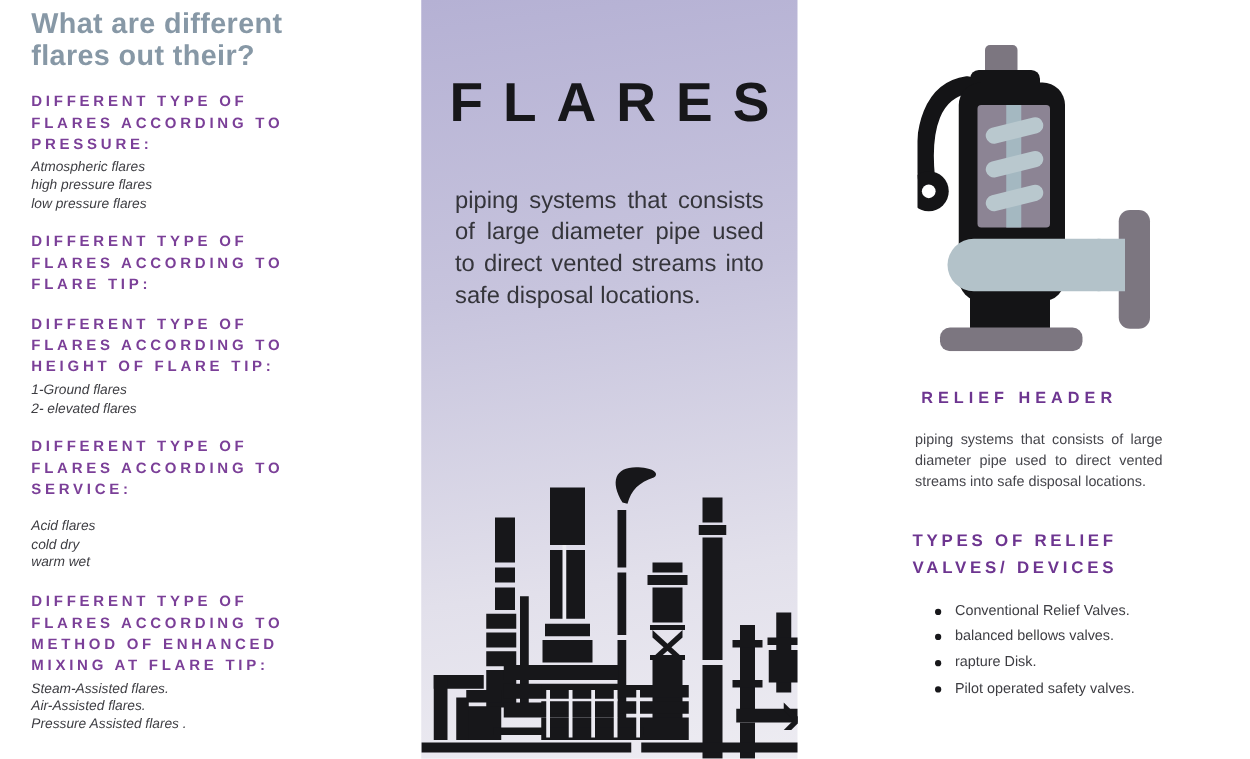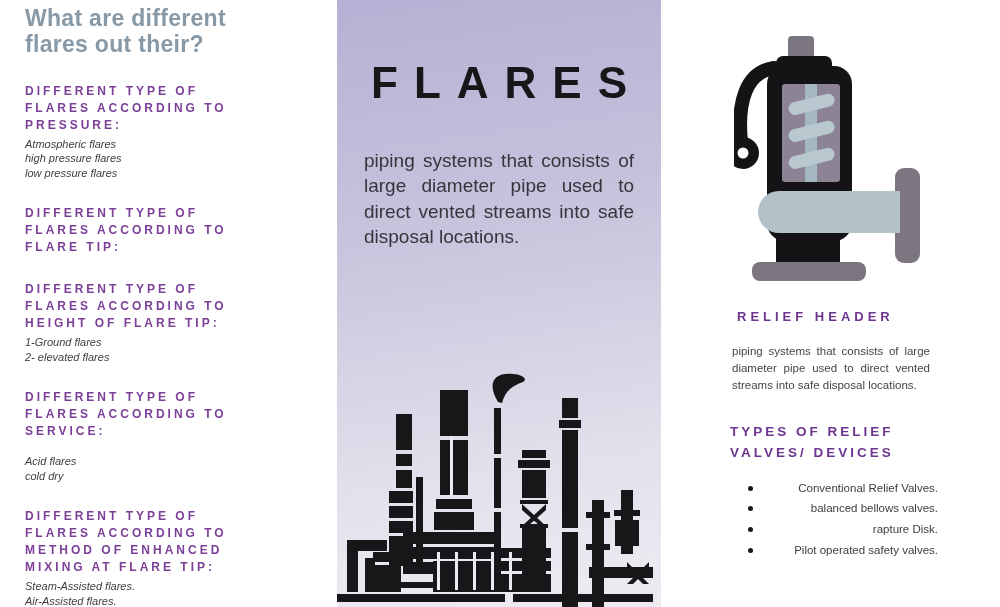--- a/index.html
+++ b/index.html
@@ -13,35 +13,35 @@
   .poster { position:absolute; inset:0; background:#ffffff; }
 
   
   .left-col {
     position:absolute; left:25px; top:5px; width:240px;
   }
   .main-title {
     font-size:23px; font-weight:bold; color:#8798a6;
     line-height:1.15; letter-spacing:0.3px; width:220px;
   }
-  .section { margin-top:25px; }
+  .section { margin-top:15px; }
   .section-heading {
     color:#7b3f98; font-weight:bold; font-size:12px;
     letter-spacing:3px; line-height:1.42; width:232px;
   }
   .section-items { margin-top:3px; }
   .section-items .line {
     font-size:11px; color:#3d3d42; line-height:1.31;
     width:228px; text-align:justify;font-style:italic;
   }
   .gap-before { margin-top:14px; }
 
   
   .center-panel {
-    position:absolute; left:337px; top:0; width:324px; height:607px;
+    position:absolute; left:337px; top:0; width:301px; height:607px;
     background:linear-gradient(172deg, #b5b1d4 0%, #c7c4dd 38%, #e2e0eb 75%, #edecf2 100%);
     overflow:hidden;
   }
   .flares-title {
     margin-top:58px; padding-left:16px;
     text-align:center; font-size:44px; font-weight:bold;
     letter-spacing:16px; color:#17171a;
   }
   .flares-desc {
     margin:40px 27px 0 27px;
@@ -64,21 +64,21 @@
     text-align:justify;
   }
   .right-subheading {
     margin-top:28px; margin-left:2px;
     color:#6d3590; font-weight:bold; font-size:13.5px;
     letter-spacing:3px; line-height:1.5; width:205px;
   }
   .bullet-list { margin-top:15px; margin-left:20px; list-style:none; }
   .bullet-list li {
     position:relative; padding-left:16px;
-    font-size:11.5px; color:#3d3d42; line-height:1.8;text-align:right;
+    font-size:11.5px; color:#3d3d42; line-height:1.8;
   }
   .bullet-list li::before {
     content:""; position:absolute; left:0; top:8px;
     width:5px; height:5px; border-radius:50%; background:#17171a;
   }
 </style>
 </head>
 <body>
 
 <div class="poster">
@@ -105,20 +105,21 @@
         <div class="line">1-Ground flares</div>
         <div class="line">2- elevated flares</div>
       </div>
     </div>
 
     <div class="section">
       <div class="section-heading">DIFFERENT TYPE OF FLARES ACCORDING TO SERVICE:</div>
       <div class="section-items gap-before">
         <div class="line">Acid flares</div>
         <div class="line">cold dry</div>
+        <div class="line">warm wet</div>
       </div>
     </div>
 
     <div class="section">
       <div class="section-heading">DIFFERENT TYPE OF FLARES ACCORDING TO METHOD OF ENHANCED MIXING AT FLARE TIP:</div>
       <div class="section-items">
         <div class="line">Steam-Assisted flares.</div>
         <div class="line">Air-Assisted flares.</div>
         <div class="line">Pressure Assisted flares .</div>
       </div>

